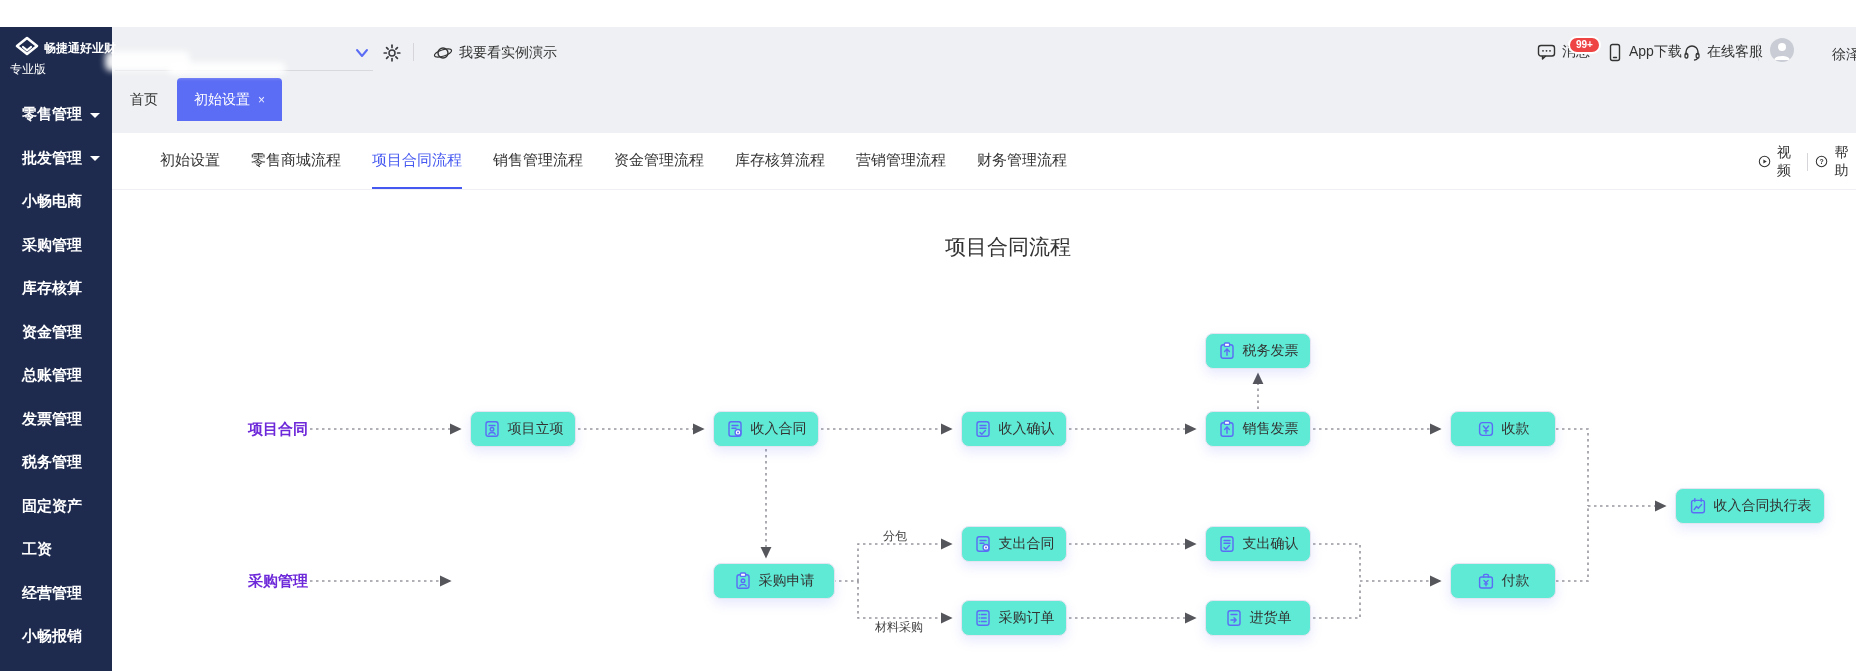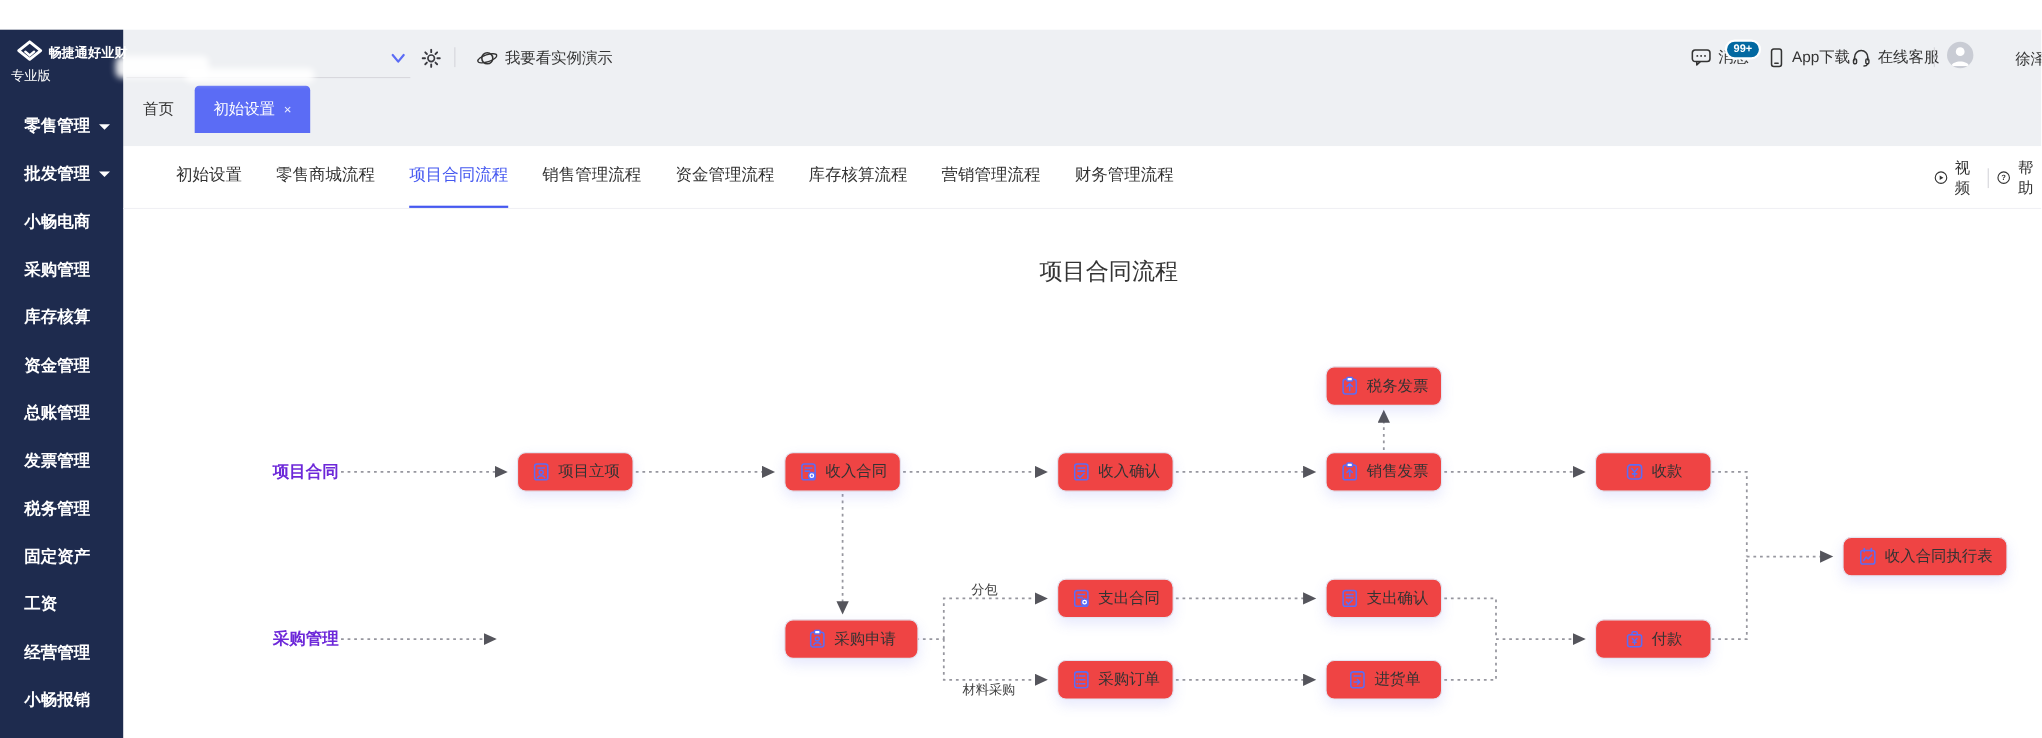--- a/index.html
+++ b/index.html
@@ -19,39 +19,39 @@
   .mitem{position:relative;height:43.5px;display:flex;align-items:center;padding-left:22px;
          font-size:15px;font-weight:600;color:#fff;cursor:pointer;box-sizing:border-box;}
   .caret{position:absolute;right:12px;top:50%;margin-top:-2px;width:0;height:0;
          border-left:5px solid transparent;border-right:5px solid transparent;border-top:5px solid #fff;}
   
   .blur{background:rgba(255,255,255,.92);border-radius:6px;filter:blur(3px);}
   #acct-underline{left:115px;top:70px;width:258px;height:0;border-bottom:1px solid #d8d8dd;}
   .tbicon{display:inline-block;vertical-align:middle;}
   .tbtext{font-size:14px;color:#333;}
   .hgroup{display:flex;align-items:center;gap:6px;}
-  #badge{left:1568px;top:36px;background:#0369a1;color:#fff;font-size:10px;font-weight:bold;
+  #badge{left:1568px;top:36px;background:#ef4444;color:#fff;font-size:10px;font-weight:bold;
          padding:1px 6px 2px;border-radius:999px;border:2px solid #fff;line-height:11px;z-index:5;}
   #avatar{left:1770px;top:38px;width:24px;height:24px;border-radius:50%;background:#c9ccd4;overflow:hidden;}
   .vdiv{width:1px;height:18px;background:#d5d5da;}
   
   #tab-home{left:130px;top:78px;height:43px;display:flex;align-items:center;font-size:14px;color:#333;cursor:pointer;}
   #tab-active{left:177px;top:78px;width:105px;height:43px;background:#5b6cf5;border-radius:4px 4px 0 0;
               display:flex;align-items:center;justify-content:center;gap:8px;color:#fff;font-size:14px;cursor:pointer;}
   #tab-close{font-size:12px;opacity:.9;cursor:pointer;}
   
   #subtabs{left:160px;top:133px;height:57px;display:flex;gap:31px;}
   .stab{height:54px;line-height:54px;font-size:15px;color:#333;cursor:pointer;border-bottom:3px solid transparent;white-space:nowrap;}
   .stab.active{color:#4558f0;border-bottom-color:#4558f0;}
   #subtab-right{left:1758px;top:133px;height:57px;display:flex;align-items:center;gap:8px;font-size:14px;color:#333;}
   #subtabline{left:112px;top:189px;width:1744px;height:0;border-bottom:1px solid #f0f0f4;}
   
   #fc-title{left:908px;top:233px;width:200px;text-align:center;font-size:21px;font-weight:500;color:#333;}
   #wires{left:0;top:0;width:1856px;height:671px;pointer-events:none;}
-  .fnode{position:absolute;height:36px;background:#ef4444;border:1px solid #e4e5f0;border-radius:8px;
+  .fnode{position:absolute;height:36px;background:#5eead4;border:1px solid #e4e5f0;border-radius:8px;
          box-shadow:0 5px 12px rgba(108,118,245,.16);display:flex;align-items:center;justify-content:center;
          gap:7px;box-sizing:border-box;cursor:pointer;}
   .fnode .nlabel{font-size:14px;color:#333;white-space:nowrap;}
   .fnode svg{flex:none;}
   .lane{position:absolute;transform:translateY(-50%);font-size:15px;font-weight:600;color:#6d28d9;white-space:nowrap;}
   .blabel{position:absolute;font-size:12px;color:#404040;white-space:nowrap;}
 </style>
 </head>
 <body>
 

